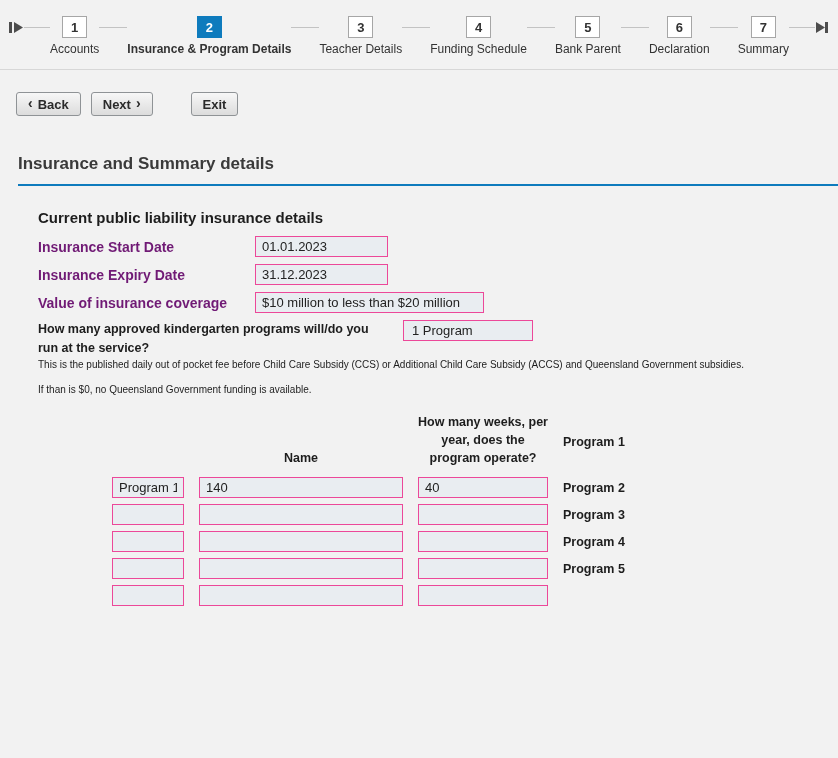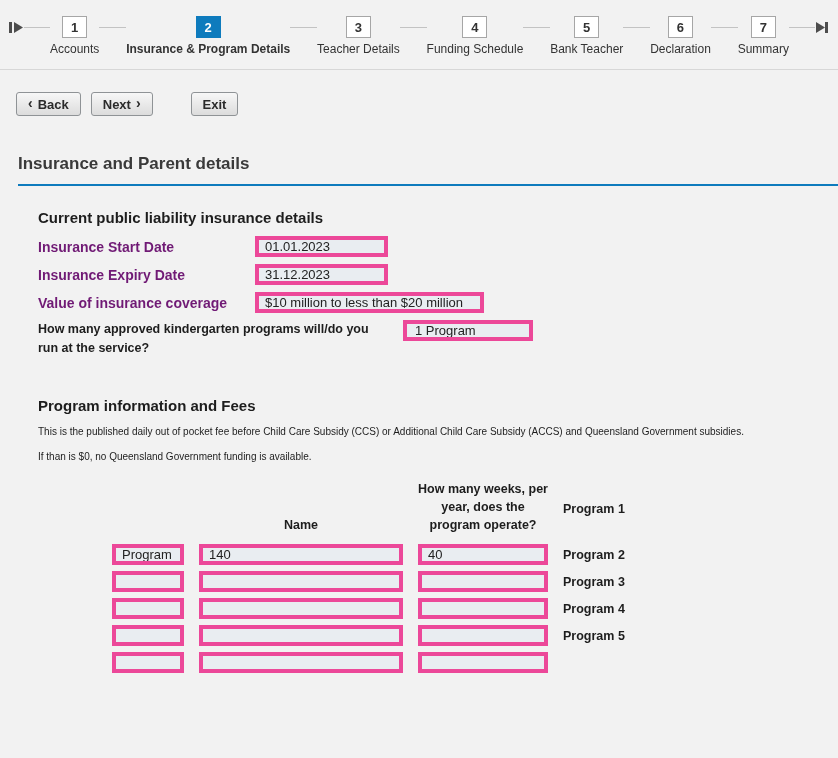--- a/index.html
+++ b/index.html
@@ -103,21 +103,21 @@
   .field-row { display: flex; align-items: center; margin-bottom: 7px; }
   .field-row .flabel {
     flex: 0 0 217px;
     font-size: 14px;
     font-weight: bold;
     color: #701a75;
   }
   .tb {
     height: 21px;
     background: #e9edf1;
-    border: 4px solid #ec4899;
+    border: 1px solid #ec4899;
     font-family: "Liberation Sans", sans-serif;
     font-size: 13px;
     color: #222;
     padding: 0 6px;
   }
   .w-date { width: 133px; }
   .w-wide { width: 229px; }
   .w-mid  { width: 130px; padding-left: 8px; }
 
   .sec2 h2 { margin: 40px 0 11px 0; }
@@ -192,21 +192,21 @@
   <div class="seg"></div>
 
   <div class="step">
     <div class="box">4</div>
     <div class="lbl">Funding Schedule</div>
   </div>
   <div class="seg"></div>
 
   <div class="step">
     <div class="box">5</div>
-    <div class="lbl">Bank Teacher</div>
+    <div class="lbl">Bank Parent</div>
   </div>
   <div class="seg"></div>
 
   <div class="step">
     <div class="box">6</div>
     <div class="lbl">Declaration</div>
   </div>
   <div class="seg"></div>
 
   <div class="step">
@@ -232,21 +232,21 @@
   </button>
   <button class="btn">
     <span>Next</span>
     <span class="chev">›</span>
   </button>
   <button class="btn exit">
     <span>Exit</span>
   </button>
 </div>
 
-<h1 class="page-title">Insurance and Parent details</h1>
+<h1 class="page-title">Insurance and Summary details</h1>
 <hr class="title-rule">
 
 <div class="section sec1">
   <h2>Current public liability insurance details</h2>
 
   <div class="field-row">
     <span class="flabel">Insurance Start Date</span>
     <input class="tb w-date" readonly="" value="01.01.2023" style="">
   </div>
   <div class="field-row">
@@ -260,21 +260,20 @@
 </div>
 
 <div class="section sec2">
   <div class="question-row">
     <span class="qlabel">How many approved kindergarten programs will/do you run at the service?</span>
     <input class="tb w-mid" readonly="" value="1 Program" style="">
   </div>
 </div>
 
 <div class="section sec3">
-  <h2>Program information and Fees</h2>
   <p>This is the published daily out of pocket fee before Child Care Subsidy (CCS) or Additional Child Care Subsidy (ACCS) and Queensland Government subsidies.</p>
   <p>If than is $0, no Queensland Government funding is available.</p>
 
   <div class="fees-grid">
     <div class="hdr"></div>
     <div class="hdr">Name</div>
     <div class="hdr">How many weeks, per year, does the program operate?</div>
 
     <div class="rlabel">Program 1</div>
     <input class="tb" readonly="" value="Program 1" style="">

